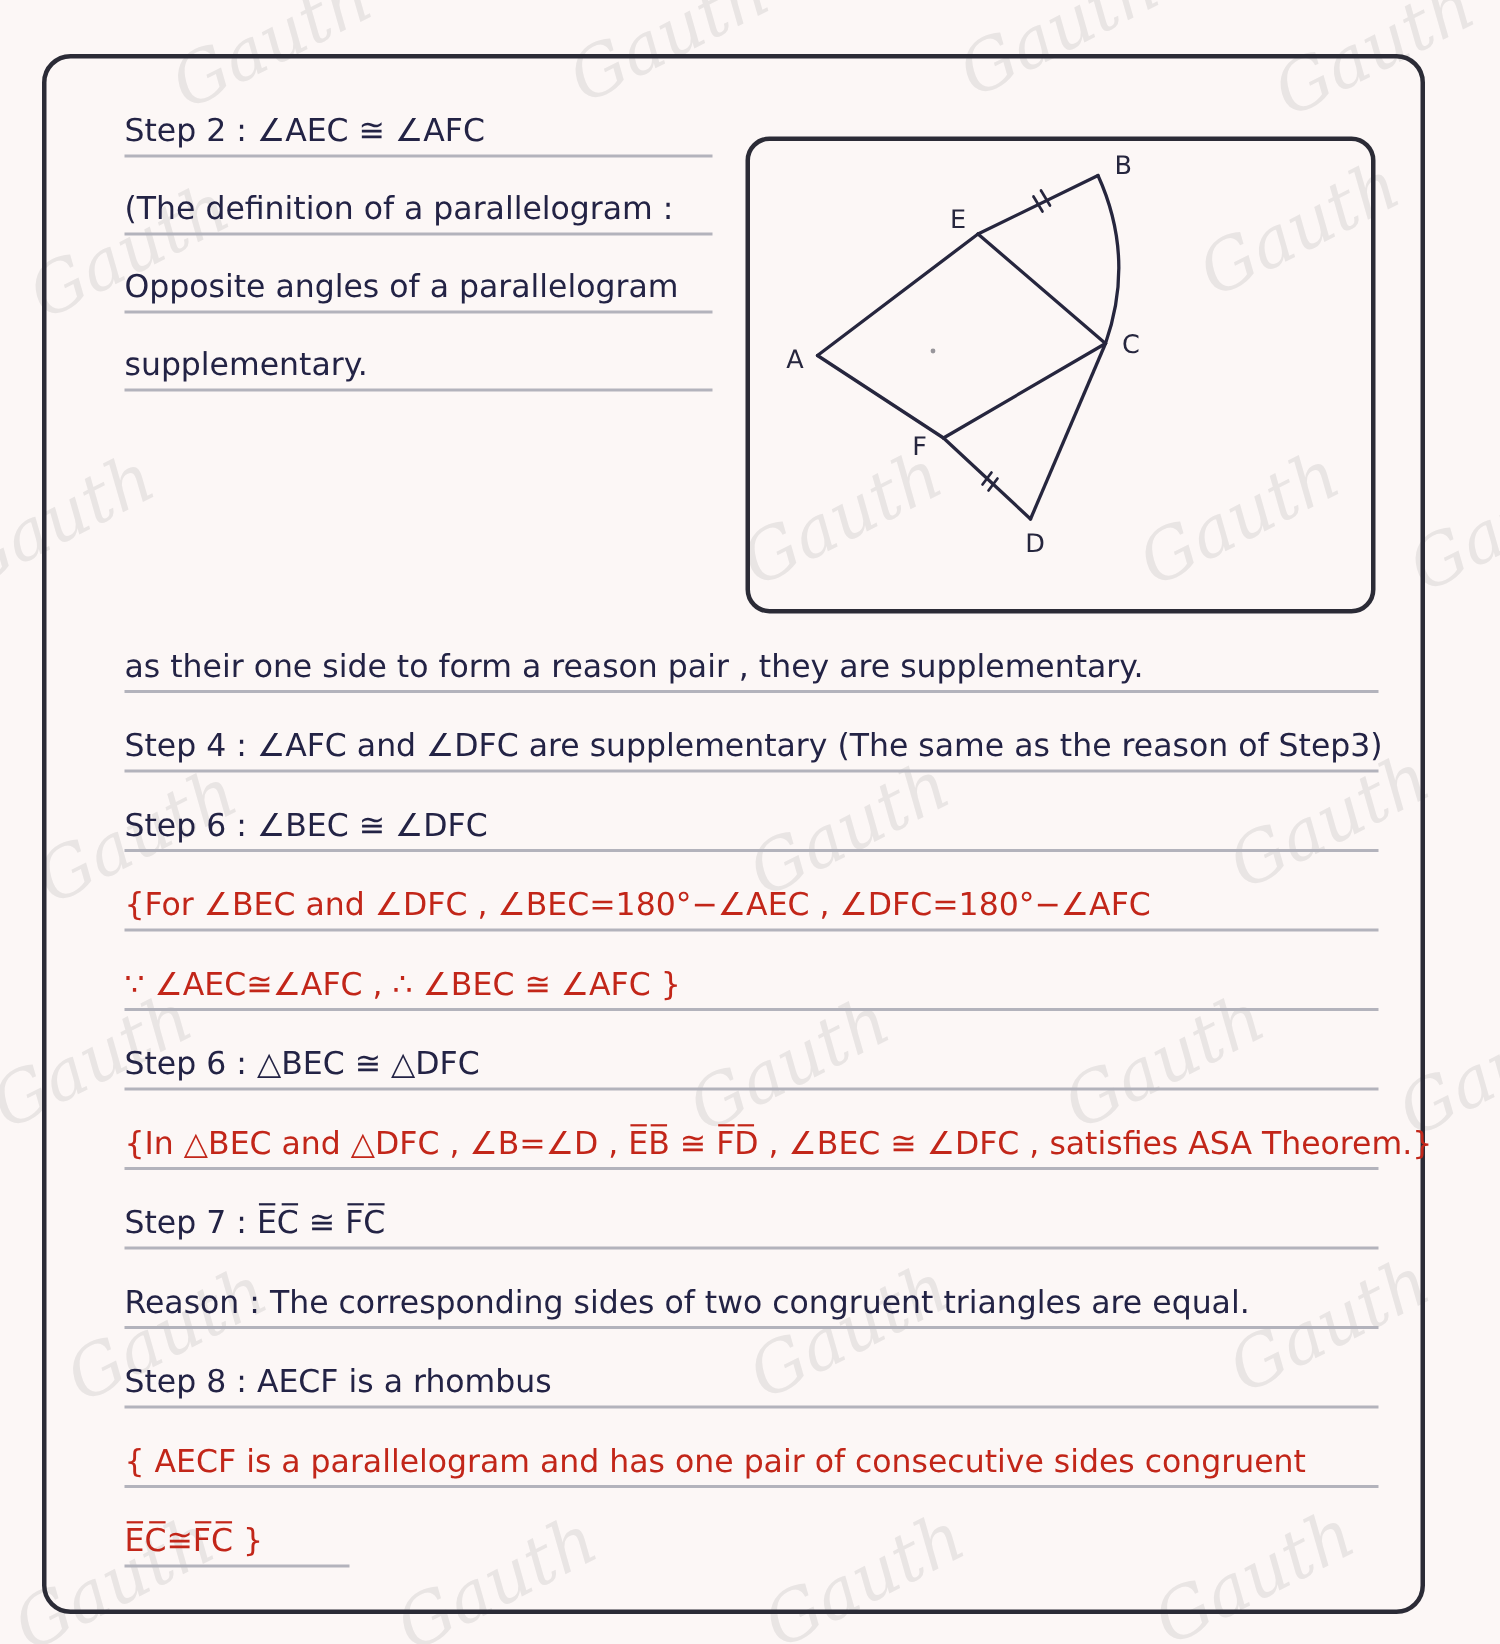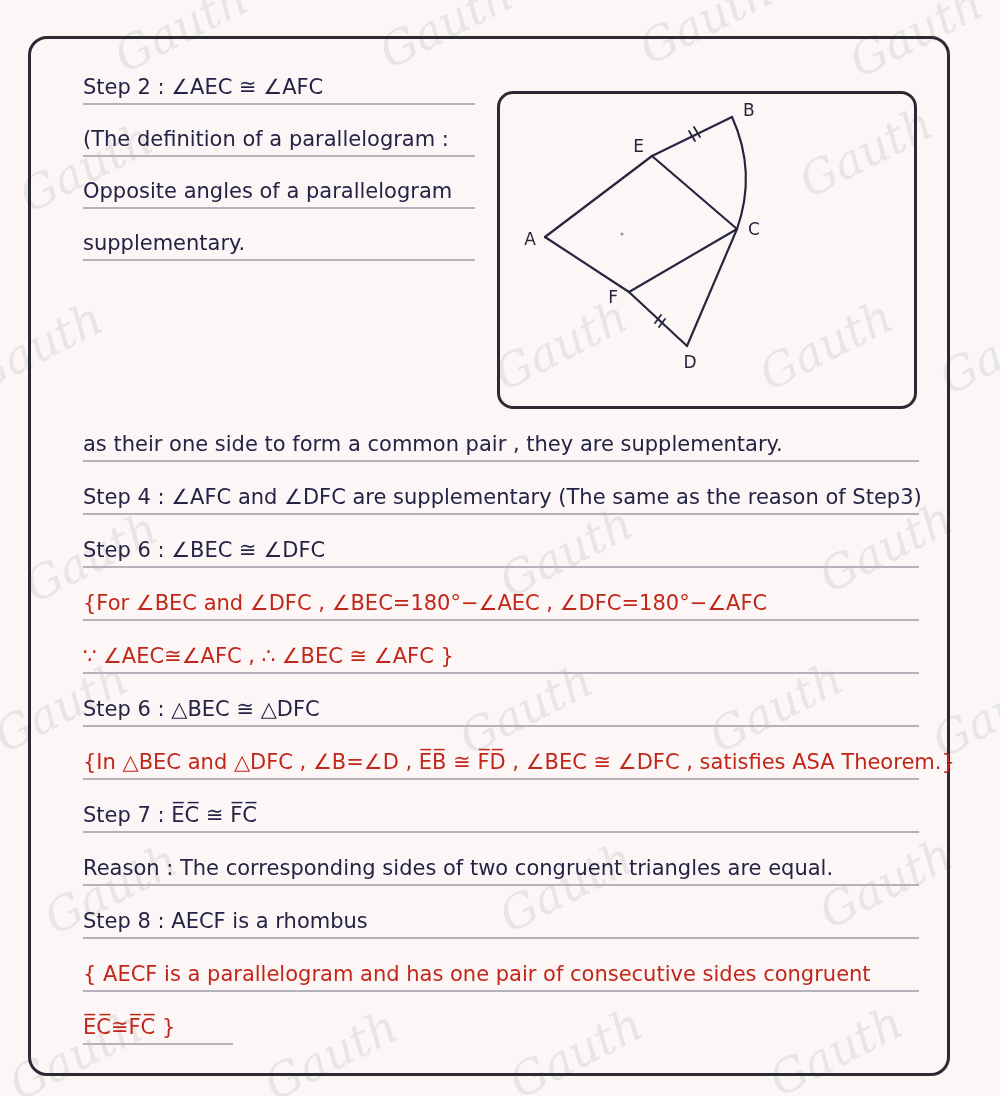--- a/index.html
+++ b/index.html
@@ -130,21 +130,21 @@
         <text x="248" y="141" text-anchor="start">C</text>
         <text x="190" y="274" text-anchor="middle">D</text>
         <text x="144" y="58" text-anchor="end">E</text>
         <text x="118" y="209" text-anchor="end">F</text>
       </svg>
     </div>
 
   </div>
 
   <div class="lines-full">
-    <div class="line">as their one side  to form a common pair , they are supplementary.</div>
+    <div class="line">as their one side  to form a reason pair , they are supplementary.</div>
     <div class="line">Step 4 : ∠AFC and ∠DFC are supplementary  (The same as the reason of Step3)</div>
     <div class="line">Step 6 :  ∠BEC ≅ ∠DFC</div>
     <div class="line red">{For ∠BEC and ∠DFC ,  ∠BEC=180°−∠AEC , ∠DFC=180°−∠AFC</div>
     <div class="line red">∵ ∠AEC≅∠AFC  , ∴ ∠BEC ≅ ∠AFC }</div>
     <div class="line">Step 6 :   △BEC ≅ △DFC</div>
     <div class="line red">{In △BEC and △DFC , ∠B=∠D , E̅B̅ ≅ F̅D̅ , ∠BEC ≅ ∠DFC , satisfies ASA Theorem.}</div>
     <div class="line">Step 7 :  E̅C̅ ≅ F̅C̅</div>
     <div class="line">Reason : The corresponding sides of two congruent triangles are equal.</div>
     <div class="line">Step 8 :  AECF is a rhombus</div>
     <div class="line red">{ AECF is a parallelogram and has one pair of consecutive sides congruent</div>

